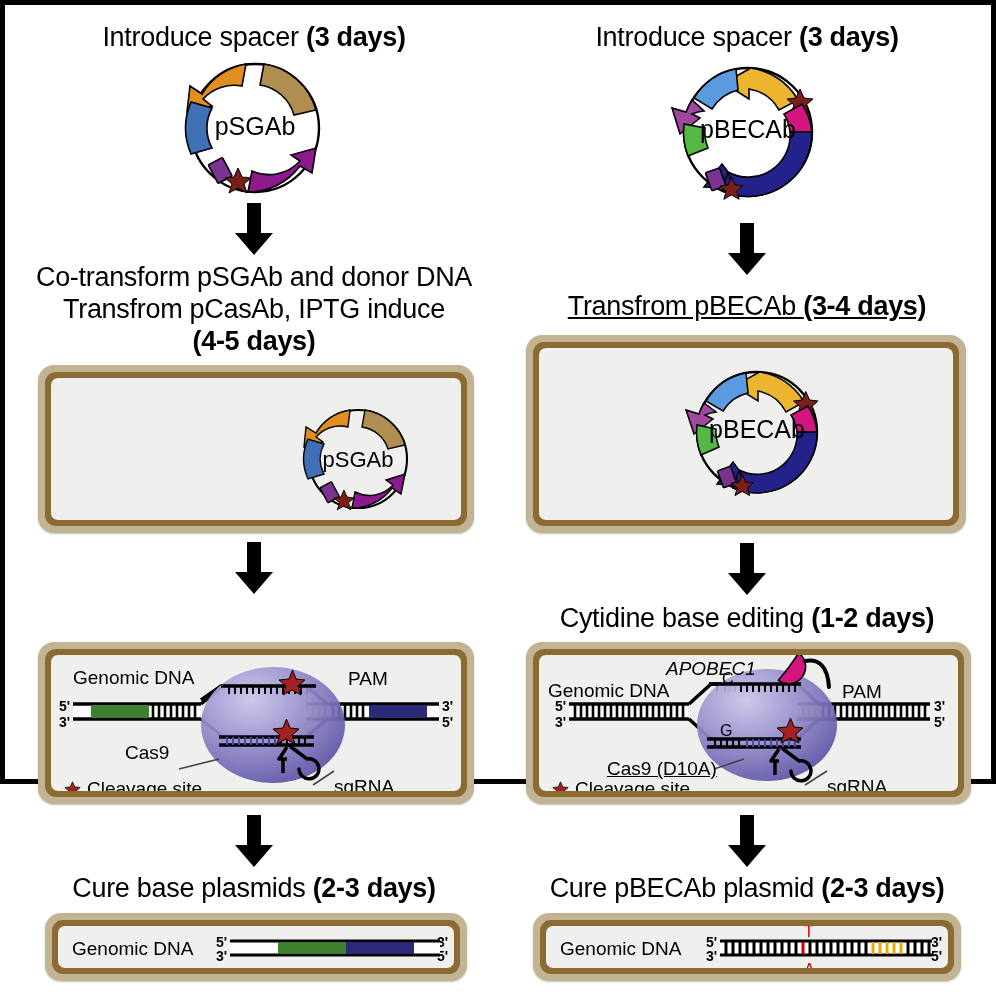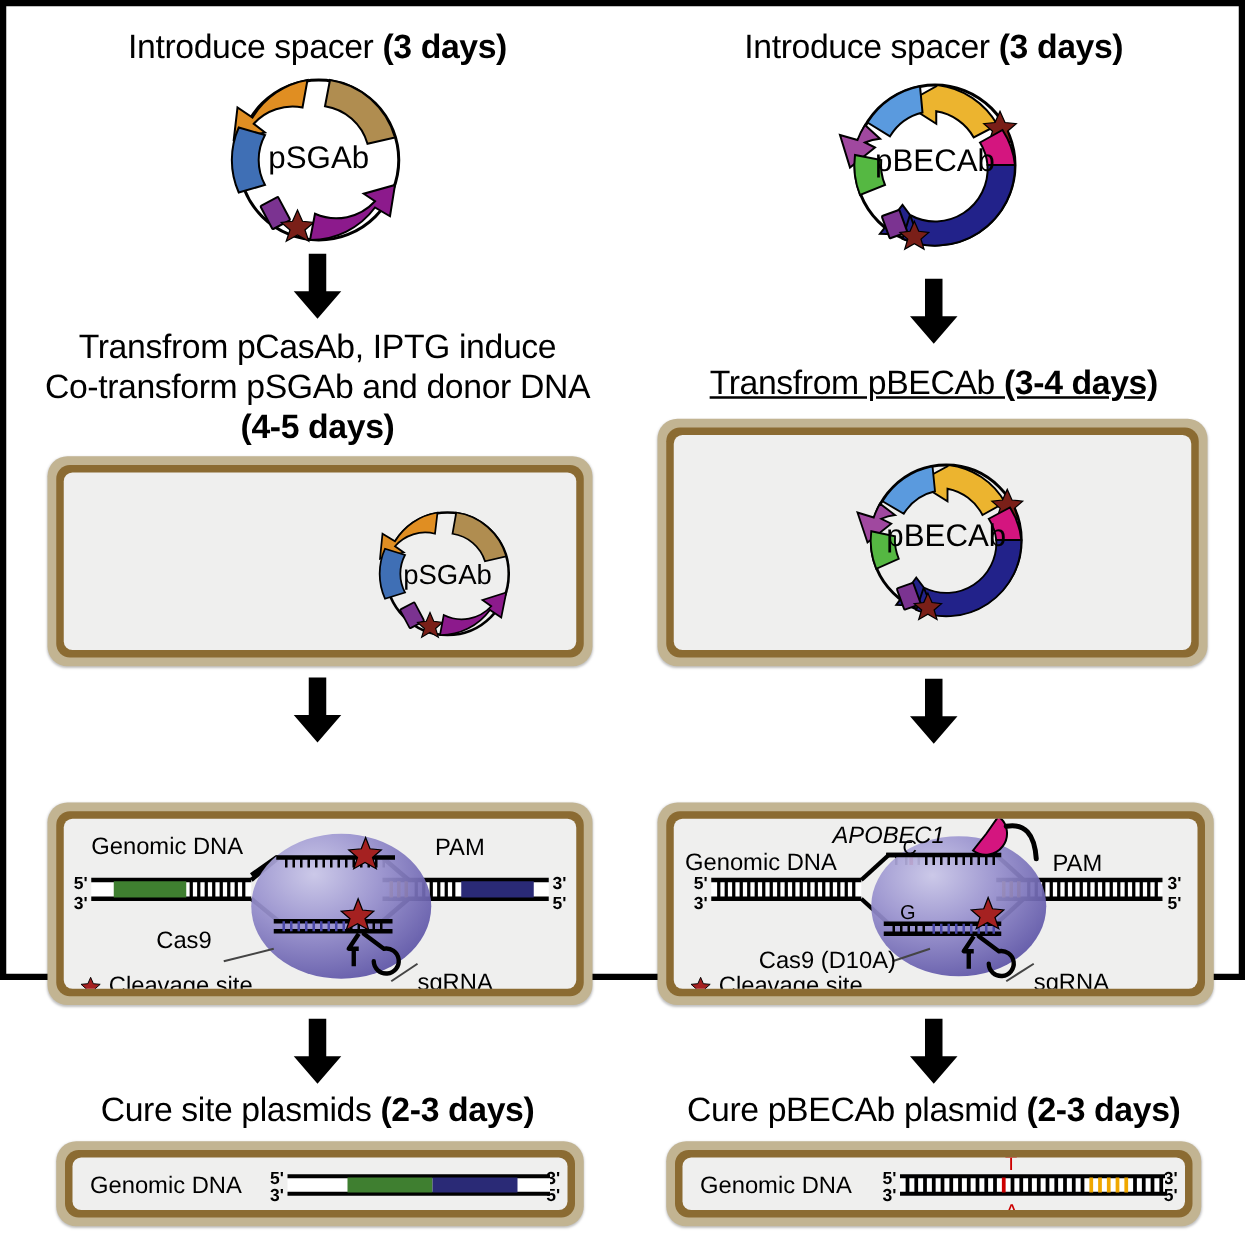--- a/index.html
+++ b/index.html
@@ -103,22 +103,22 @@
       <div class="plasmid-label" style="top:63px;">pSGAb</div>
     </div>
 
     <div class="arrow-down" style="top:198px;">
       <svg viewBox="0 0 46 52">
           <path d="M16 0 h14 v30 h12 L23 52 L4 30 h12 Z" fill="#000"></path>
         </svg>
     </div>
 
     <div class="step-title multi" style="top:256px; line-height:32px;">
+      <div>Co-transform pSGAb and donor DNA</div>
       <div>Transfrom pCasAb, IPTG induce</div>
-      <div>Co-transform pSGAb and donor DNA</div>
       <div><b>(4-5 days)</b></div>
     </div>
 
     <div class="frame" style="left:33px; top:360px; width:436px; height:168px;">
       <div class="frame-inner">
         <div class="frame-core">
 
 
           <div class="plasmid-wrap" style="left:232px; top:21px; width:150px; height:120px;">
             <svg viewBox="0 0 150 120" width="150" height="120">
@@ -234,21 +234,21 @@
       </div>
     </div>
 
     <div class="arrow-down" style="top:810px;">
       <svg viewBox="0 0 46 52">
           <path d="M16 0 h14 v30 h12 L23 52 L4 30 h12 Z" fill="#000"></path>
         </svg>
     </div>
 
     <div class="step-title" style="top:867px;">
-      <span>Cure site plasmids </span><b>(2-3 days)</b>
+      <span>Cure base plasmids </span><b>(2-3 days)</b>
     </div>
 
     <div class="frame" style="left:40px; top:908px; width:422px; height:68px;">
       <div class="frame-inner">
         <div class="frame-core">
           <div class="panel-text" style="left:14px; top:13px;">Genomic DNA</div>
           <div class="tick-label" style="left:158px; top:10px;">5'</div>
           <div class="tick-label" style="left:158px; top:24px;">3'</div>
           <div class="tick-label" style="left:379px; top:10px;">3'</div>
           <div class="tick-label" style="left:379px; top:24px;">5'</div>
@@ -333,20 +333,23 @@
         </div>
       </div>
     </div>
 
     <div class="arrow-down" style="top:538px;">
       <svg viewBox="0 0 46 52">
           <path d="M16 0 h14 v30 h12 L23 52 L4 30 h12 Z" fill="#000"></path>
         </svg>
     </div>
 
+    <div class="step-title" style="top:597px;">
+      <span>Cytidine base editing </span><b>(1-2 days)</b>
+    </div>
 
     <div class="frame" style="left:28px; top:637px; width:445px; height:162px;">
       <div class="frame-inner">
         <div class="frame-core">
 
           <svg viewBox="0 0 419 136" width="419" height="136" style="position:absolute;left:0;top:0;">
             <defs>
               <radialGradient id="cas9g2" cx="35%" cy="28%" r="78%">
                 <stop offset="0%" stop-color="#c9c6e8"></stop>
                 <stop offset="45%" stop-color="#9a93cf"></stop>
@@ -414,21 +417,21 @@
 
           <div class="panel-text" style="left:127px; top:4px;font-style:italic;">APOBEC1</div>
           <div class="panel-text" style="left:9px; top:26px;">Genomic DNA</div>
           <div class="panel-text" style="left:303px; top:27px;">PAM</div>
           <div class="panel-text small" style="left:183px; top:14px;">C</div>
           <div class="panel-text small" style="left:181px; top:66px;">G</div>
           <div class="tick-label" style="left:16px; top:45px;">5'</div>
           <div class="tick-label" style="left:16px; top:61px;">3'</div>
           <div class="tick-label" style="left:395px; top:45px;">3'</div>
           <div class="tick-label" style="left:395px; top:61px;">5'</div>
-          <div class="panel-text" style="left:68px; top:104px;">Cas9 (D10A)</div>
+          <div class="panel-text" style="left:68px; top:104px;text-decoration:underline;">Cas9 (D10A)</div>
           <div class="panel-text" style="left:288px; top:122px;">sgRNA</div>
 
           <div class="legend-row" style="left:13px; top:124px;">
             <svg width="17" height="17" viewBox="0 0 20 20">
               <path d="M10 1 l2.6 6 l6.4 .6 l-4.9 4.3 l1.6 6.1 l-5.7 -3.4 l-5.7 3.4 l1.6 -6.1 l-4.9 -4.3 l6.4 -.6 Z" fill="#a52121" stroke="#000" stroke-width="0.9"></path>
             </svg>
             <span>Cleavage site</span>
           </div>
 
         </div>

